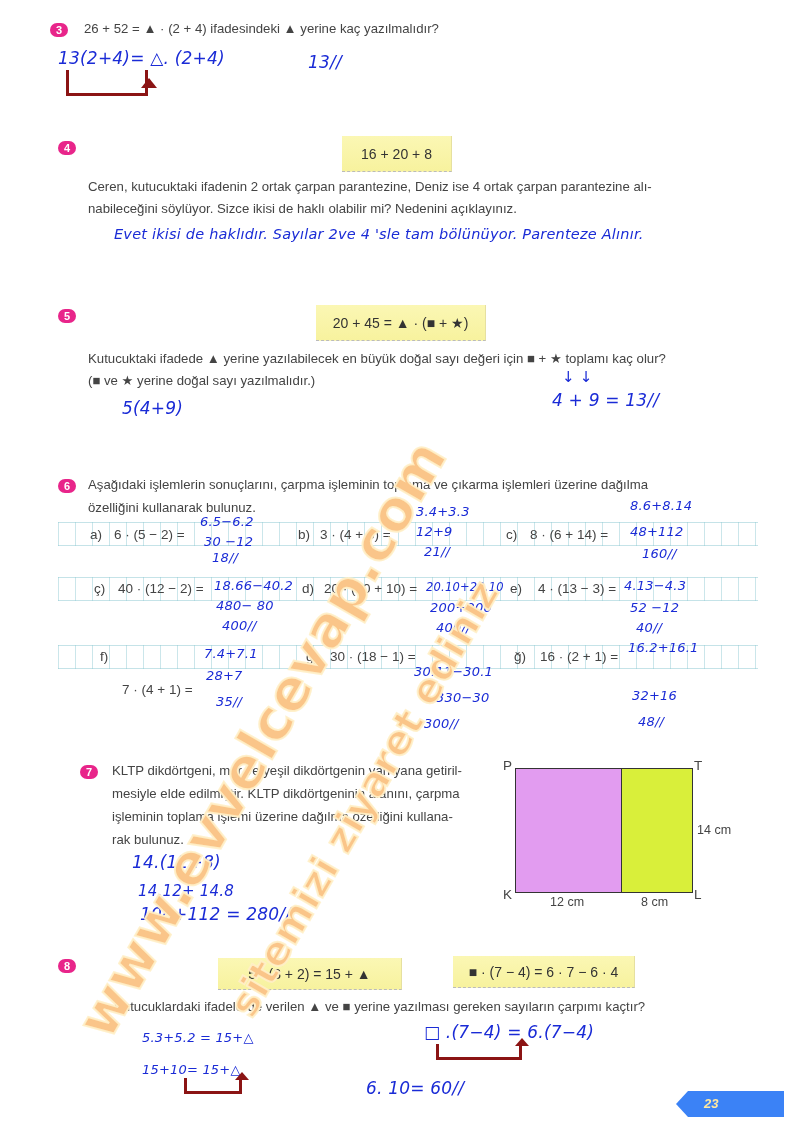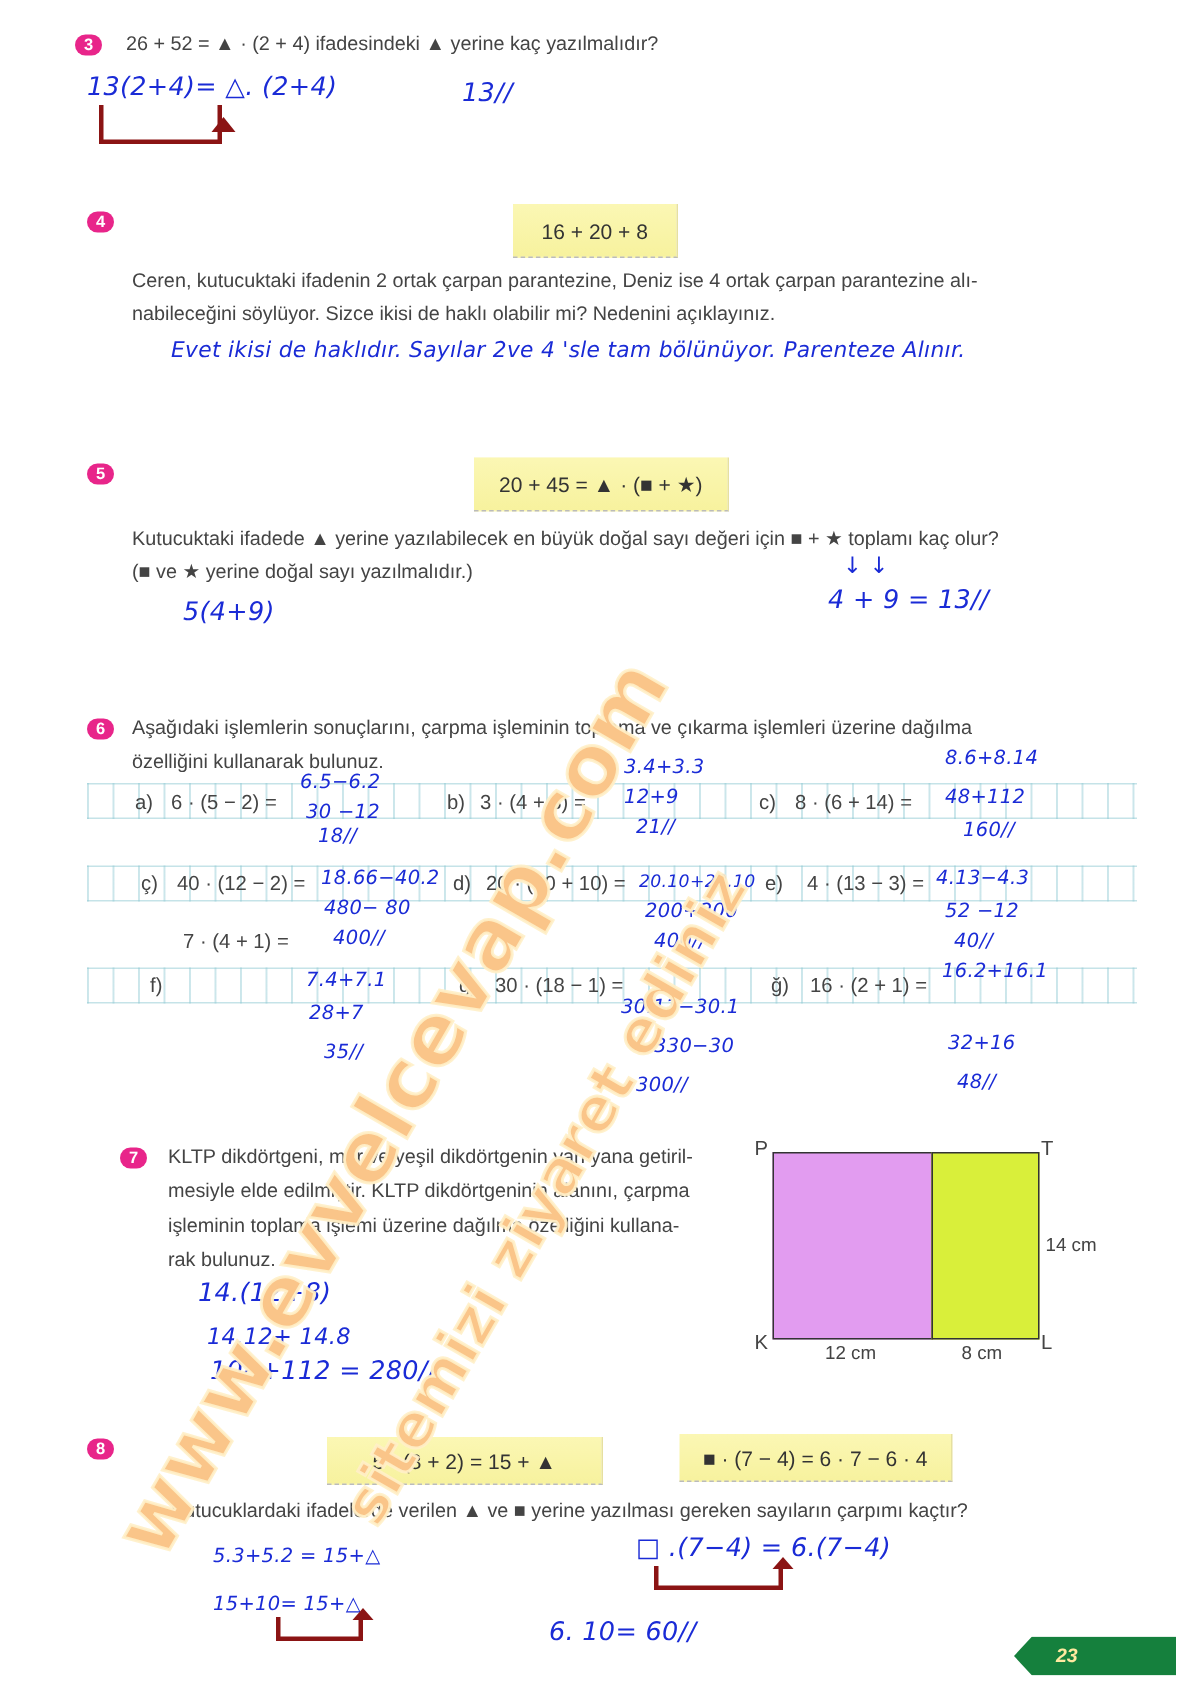--- a/index.html
+++ b/index.html
@@ -35,21 +35,21 @@
   .op { position: absolute; font-size: 13.5px; color: #444; white-space: nowrap; }
   .arrow-red { position: absolute; border: 3px solid #8b1414; border-top: none; }
   .wm {
     position: absolute; font-family: "DejaVu Sans", sans-serif; font-weight: bold;
     color: rgba(245,150,40,0.55); text-shadow: 0 0 0 #fff;
     -webkit-text-stroke: 2px rgba(255,240,200,0.9);
     white-space: nowrap; transform-origin: left center; pointer-events: none;
   }
   .page-badge {
     position: absolute; left: 676px; top: 1091px; width: 108px; height: 26px;
-    background: #15803d;
+    background: #3b82f6;
     clip-path: polygon(12px 0, 100% 0, 100% 100%, 12px 100%, 0 50%);
     color: #ffe9a0; font-style: italic; font-weight: bold; font-size: 13px;
     line-height: 26px; padding-left: 28px;
   }
 </style>
 </head>
 <body>
 
 <div class="qnum" style="left:50px;top:23px;">3</div>
 <div class="ptext" style="left:84px;top:18px;">26 + 52 = ▲ · (2 + 4)  ifadesindeki ▲ yerine kaç yazılmalıdır?</div>
@@ -119,21 +119,21 @@
 <div>
   <span class="op" style="left:510px;top:581px;">e)</span>
   <span class="op" style="left:538px;top:581px;">4 · (13 − 3) =</span>
   <span class="hand sm" style="left:624px;top:578px;">4.13−4.3</span>
   <span class="hand sm" style="left:630px;top:600px;">52 −12</span>
   <span class="hand sm" style="left:636px;top:620px;">40//</span>
 </div>
 
 <div>
   <span class="op" style="left:100px;top:649px;">f)</span>
-  <span class="op" style="left:122px;top:620px;text-align:center;">7 · (4 + 1) =</span>
+  <span class="op" style="left:122px;top:682px;text-align:center;">7 · (4 + 1) =</span>
   <span class="hand sm" style="left:204px;top:646px;">7.4+7.1</span>
   <span class="hand sm" style="left:206px;top:668px;">28+7</span>
   <span class="hand sm" style="left:216px;top:694px;">35//</span>
 </div>
 <div>
   <span class="op" style="left:306px;top:649px;">g)</span>
   <span class="op" style="left:330px;top:649px;">30 · (18 − 1) =</span>
   <span class="hand sm" style="left:414px;top:664px;">30.11−30.1</span>
   <span class="hand sm" style="left:414px;top:690px;margin-left:22px;">330−30</span>
   <span class="hand sm" style="left:424px;top:716px;">300//</span>

